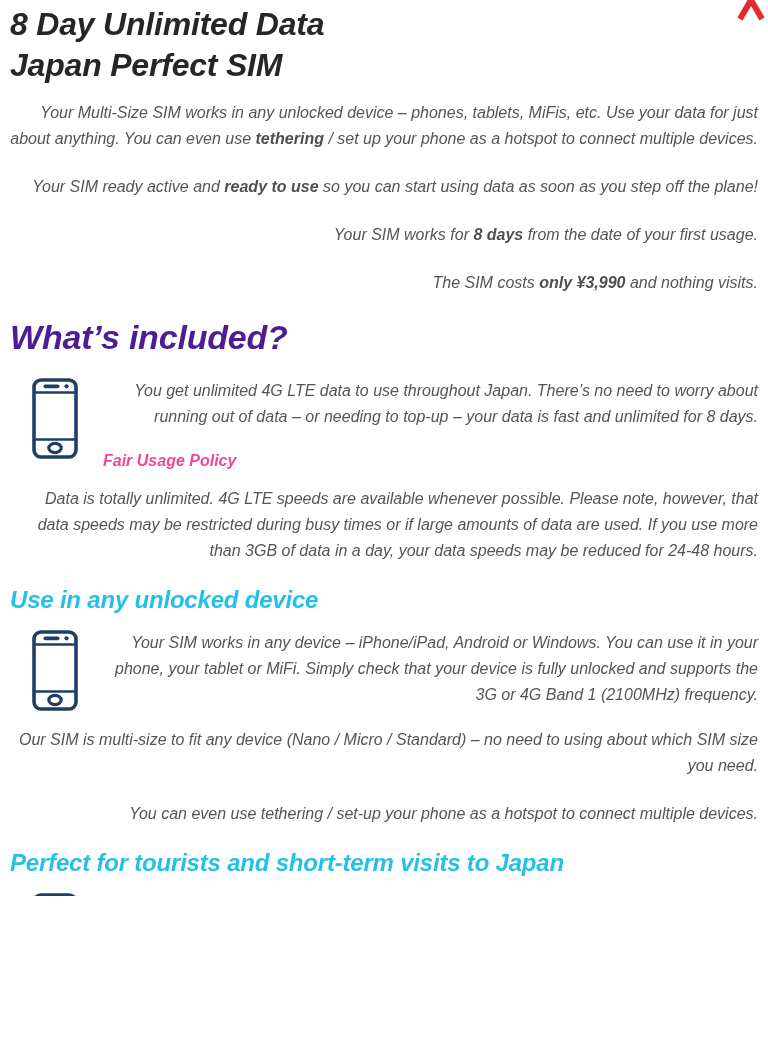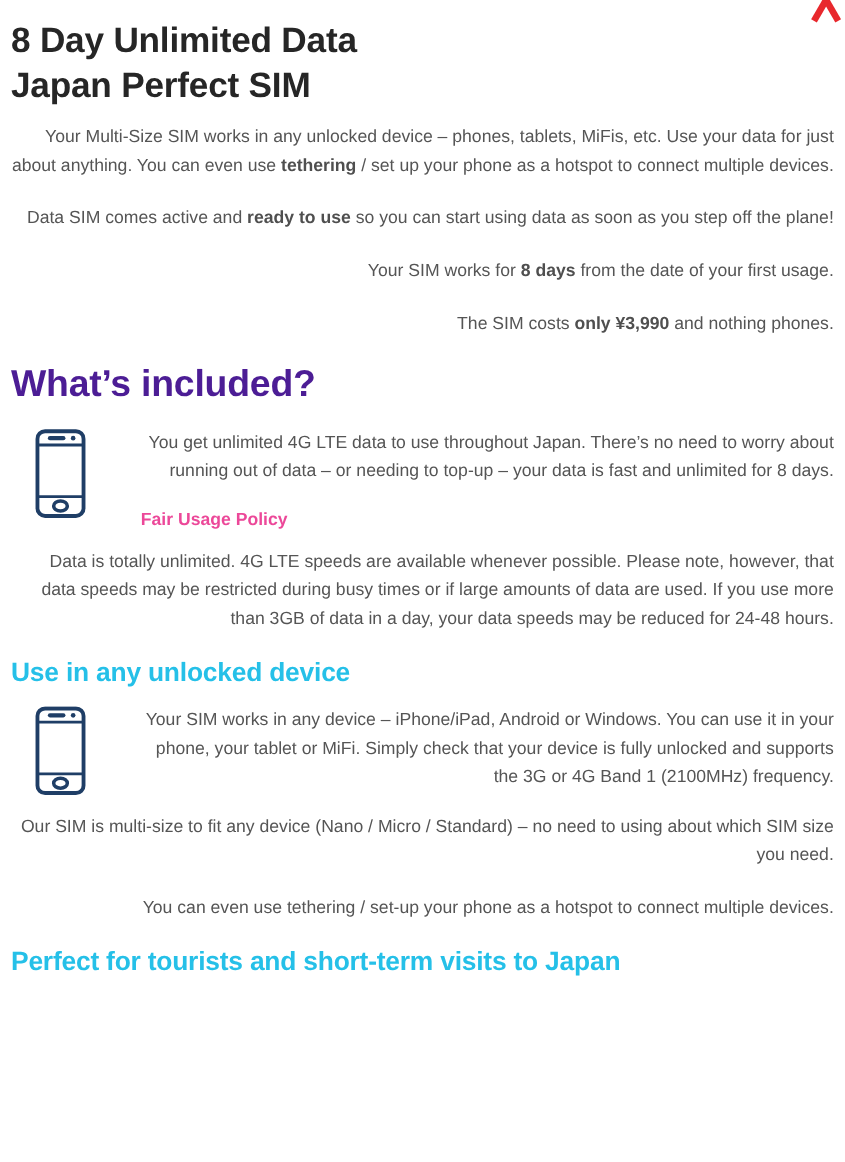--- a/index.html
+++ b/index.html
@@ -9,23 +9,24 @@
     height: 1056px;
     overflow: hidden;
     position: relative;
     font-family: "Liberation Sans", "DejaVu Sans", sans-serif;
     color: #555555;
   }
   .page {
     position: relative;
     width: 768px;
     height: 896px;
-    padding: 16px 10px 0 10px;
+    padding: 4px 10px 0 10px;
     overflow: hidden;
     background: #ffffff;
+    font-style: italic;
   }
   
   .close-btn {
     position: absolute;
     top: -21px;
     right: 3px;
     width: 28px;
     height: 42px;
     background: transparent;
     border: none;
@@ -71,21 +72,21 @@
     display: flex;
     align-items: flex-start;
     margin: 0 0 12px 0;
     padding-left: 22px;
   }
   .media .phone-wrap {
     flex: 0 0 46px;
     width: 46px;
     margin-right: 25px;
   }
-  .media-body { flex: 1; padding-top: 0; margin-left: 25px; }
+  .media-body { flex: 1; padding-top: 0; }
   .media-body p { margin: 0; }
   .media-sub {
     font-size: 16px;
     line-height: 26px;
     font-weight: 700;
     color: #ec4899;
     margin-top: 18px;
   }
   .sect-para { margin-top: 16px; }
   svg { display: block; }
@@ -104,25 +105,25 @@
     </span>
   </button>
 
   <h1>
     <div>8 Day Unlimited Data</div>
     <div>Japan Perfect SIM</div>
   </h1>
 
   <p><span>Your Multi-Size SIM works in any unlocked device – phones, tablets, MiFis, etc. Use your data for just about anything. You can even use </span><b>tethering</b><span> / set up your phone as a hotspot to connect multiple devices.</span></p>
 
-  <p><span>Data SIM comes active and </span><b>ready to use</b><span> so you can start using data as soon as you step off the plane!</span></p>
+  <p><span>Your SIM ready active and </span><b>ready to use</b><span> so you can start using data as soon as you step off the plane!</span></p>
 
   <p><span>Your SIM works for </span><b>8 days</b><span> from the date of your first usage.</span></p>
 
-  <p><span>The SIM costs </span><b>only ¥3,990</b><span> and nothing phones.</span></p>
+  <p><span>The SIM costs </span><b>only ¥3,990</b><span> and nothing visits.</span></p>
 
   <h2>What’s included?</h2>
 
   <section>
     <div class="media">
       <span class="phone-wrap">
         <svg width="46" height="81" viewBox="0 0 46 81" fill="none">
           <rect x="2" y="2" width="42" height="77" rx="7" stroke="#1f3e66" stroke-width="3.6"></rect>
           <line x1="3" y1="14.5" x2="43" y2="14.5" stroke="#1f3e66" stroke-width="2.6"></line>
           <rect x="11.5" y="6.4" width="16" height="3.8" rx="1.9" fill="#1f3e66"></rect>

